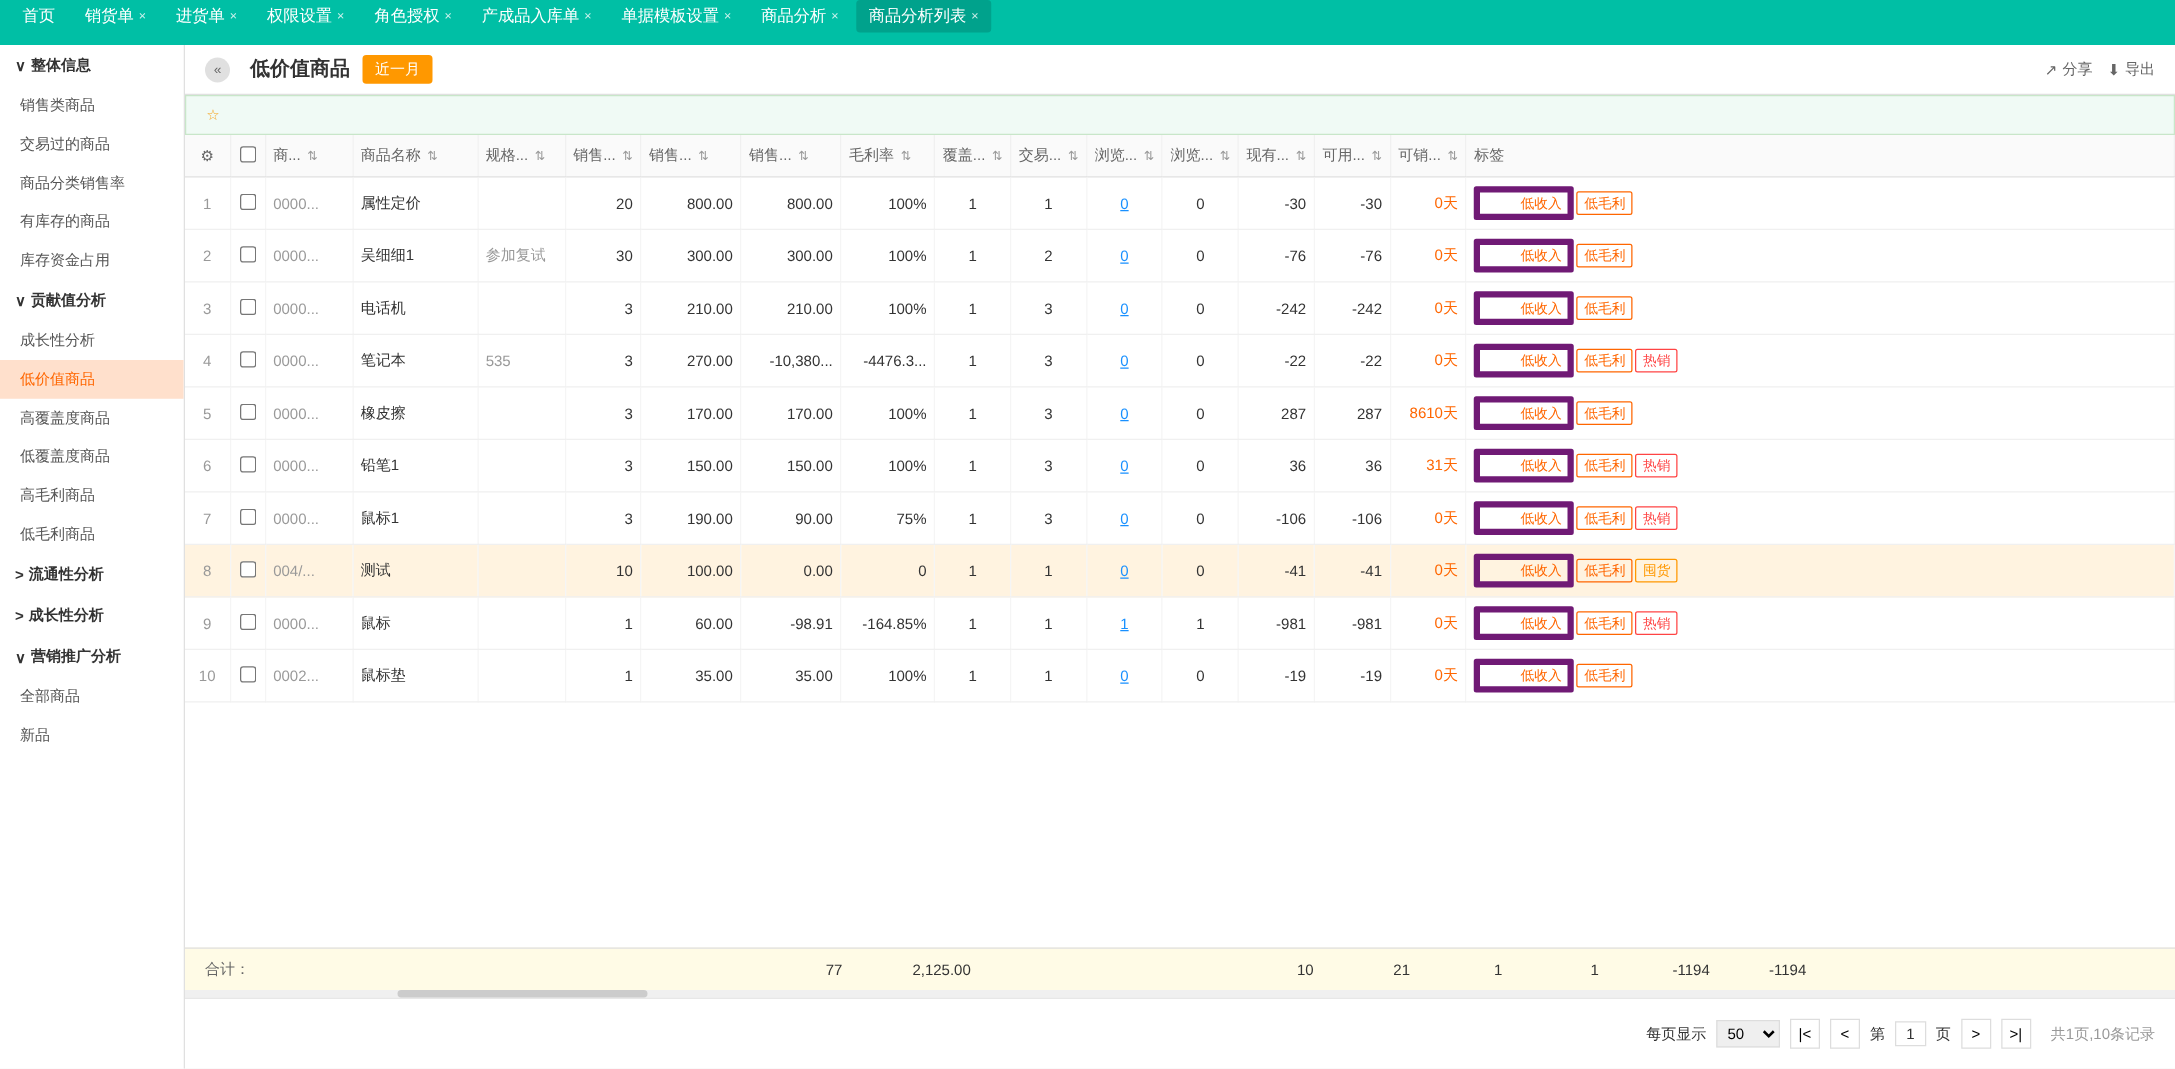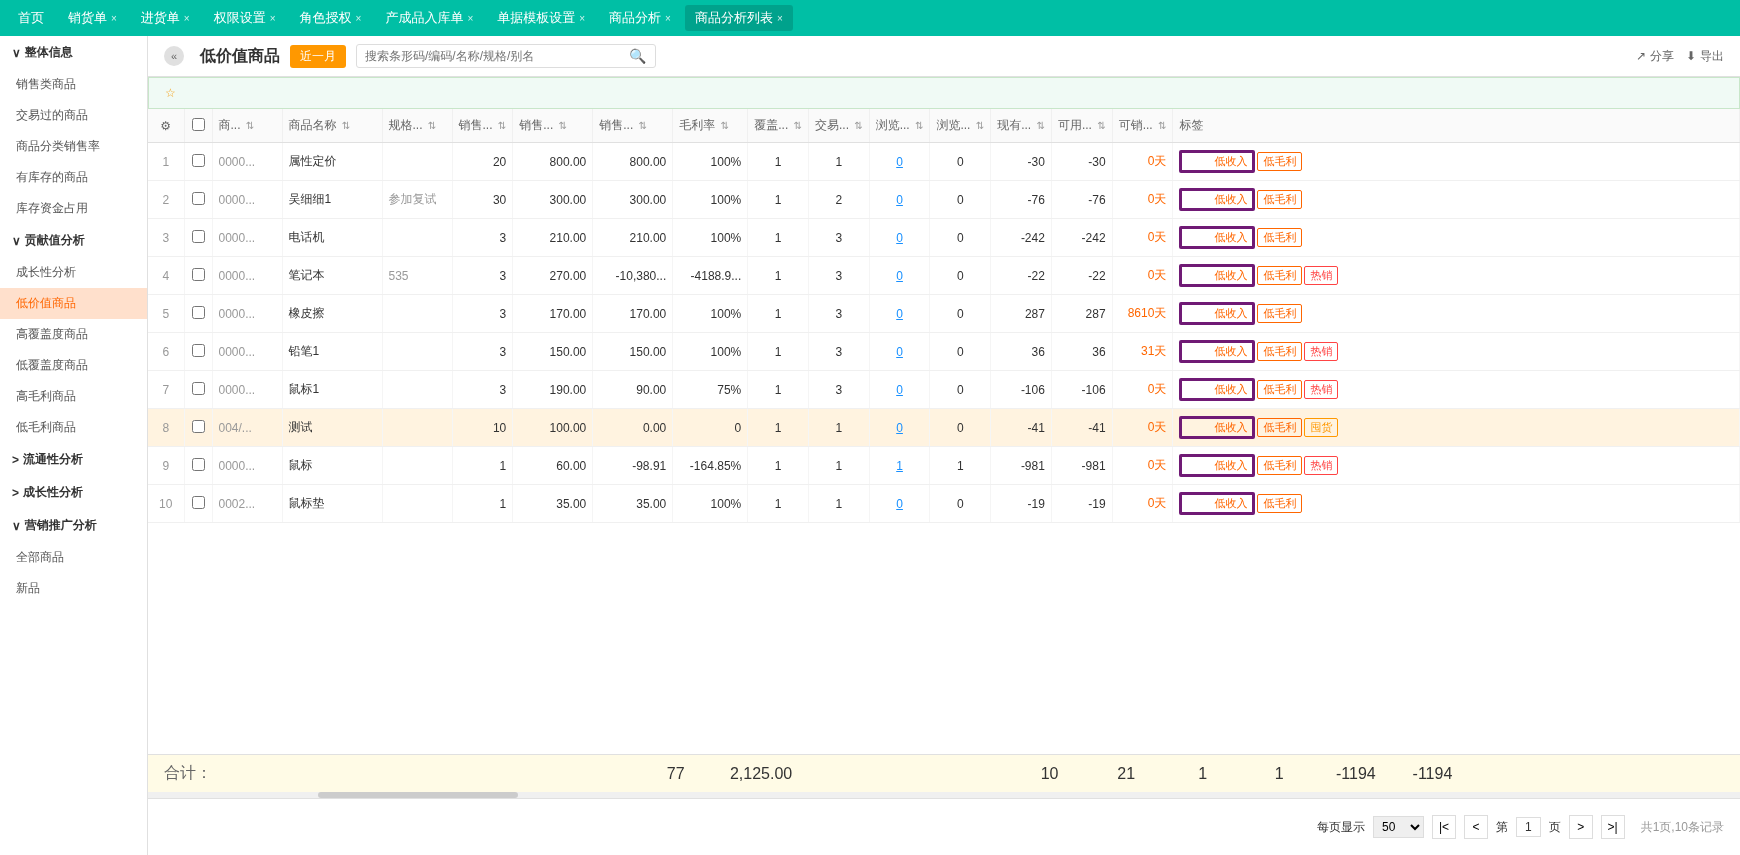--- a/index.html
+++ b/index.html
@@ -3,21 +3,21 @@
   <meta charset="utf-8">
   <style>
     * { box-sizing: border-box; margin: 0; padding: 0; }
     body { font-family: "Microsoft YaHei", Arial, sans-serif; font-size: 12px; background: #f5f5f5; color: #333; overflow: hidden; }
     
     
     .top-nav {
       background: #00bfa5;
       height: 36px;
       display: flex;
-      align-items: center;
+      align-items: flex-start;
       padding: 0 8px;
       gap: 4px;
       flex-shrink: 0;
     }
     .nav-item {
       color: white;
       padding: 4px 10px;
       cursor: pointer;
       font-size: 13px;
       border-radius: 3px;
@@ -176,36 +176,36 @@
     .checkbox-cell { width: 24px; text-align: center; }
     .num-cell { text-align: center; color: #999; }
     
     .tag {
       display: inline-block;
       padding: 1px 5px;
       border-radius: 2px;
       font-size: 11px;
       margin-right: 2px;
     }
-    .tag-low-income { color: #ff6600; border: 3px solid #701a75; padding-left: 32px; }
+    .tag-low-income { color: #ff6600; border: 5px solid #701a75; padding-left: 32px; }
     .tag-low-margin { color: #ff6600; border: 1px solid #ff6600; }
     .tag-hot { color: #ff4444; border: 1px solid #ff4444; }
     .tag-overstock { color: #ff9800; border: 1px solid #ff9800; }
     
     .link-text { color: #1890ff; text-decoration: underline; cursor: pointer; }
     
     
     .table-footer {
       background: #fffbe6;
       border-top: 1px solid #e0e0e0;
       padding: 8px 16px;
       display: flex;
       align-items: center;
       flex-shrink: 0;
-      font-size: 16px;
+      font-size: 12px;
     }
     .footer-label { color: #666; margin-right: 16px; }
     .footer-values {
       display: flex;
       gap: 0;
       flex: 1;
     }
     .footer-val {
       flex: 1;
       text-align: center;
@@ -353,24 +353,20 @@
       <div class="sidebar-item">全部商品</div>
       <div class="sidebar-item">新品</div>
     </div>
 
     <div class="content-area">
 
       <div class="content-header">
         <div class="collapse-btn">«</div>
         <span class="page-title">低价值商品</span>
         <button class="filter-btn">近一月</button>
-        <div class="search-box">
-          <input type="text" placeholder="搜索条形码/编码/名称/规格/别名" style="">
-          <span class="search-icon">🔍</span>
-        </div>
         <div class="header-actions">
           <div class="action-btn">
             <span>↗</span>
             <span>分享</span>
           </div>
           <div class="action-btn">
             <span>⬇</span>
             <span>导出</span>
           </div>
         </div>
@@ -463,21 +459,21 @@
     </tr>
               <tr>
       <td class="num-cell">4</td>
       <td class="checkbox-cell"><input type="checkbox" style=""></td>
       <td style="color:#999;">0000...</td>
       <td>笔记本</td>
       <td style="color:#999;">535</td>
       <td style="text-align:right;">3</td>
       <td style="text-align:right;">270.00</td>
       <td style="text-align:right;">-10,380...</td>
-      <td style="text-align:right;">-4188.9...</td>
+      <td style="text-align:right;">-4476.3...</td>
       <td style="text-align:center;">1</td>
       <td style="text-align:center;">3</td>
       <td style="text-align:center;"><span class="link-text">0</span></td>
       <td style="text-align:center;">0</td>
       <td style="text-align:right;">-22</td>
       <td style="text-align:right;">-22</td>
       <td style="text-align:right;"><span style="color:#ff6600">0天</span></td>
       <td><span class="tag tag-low-income">低收入</span><span class="tag tag-low-margin">低毛利</span><span class="tag tag-hot">热销</span></td>
     </tr>
               <tr>

